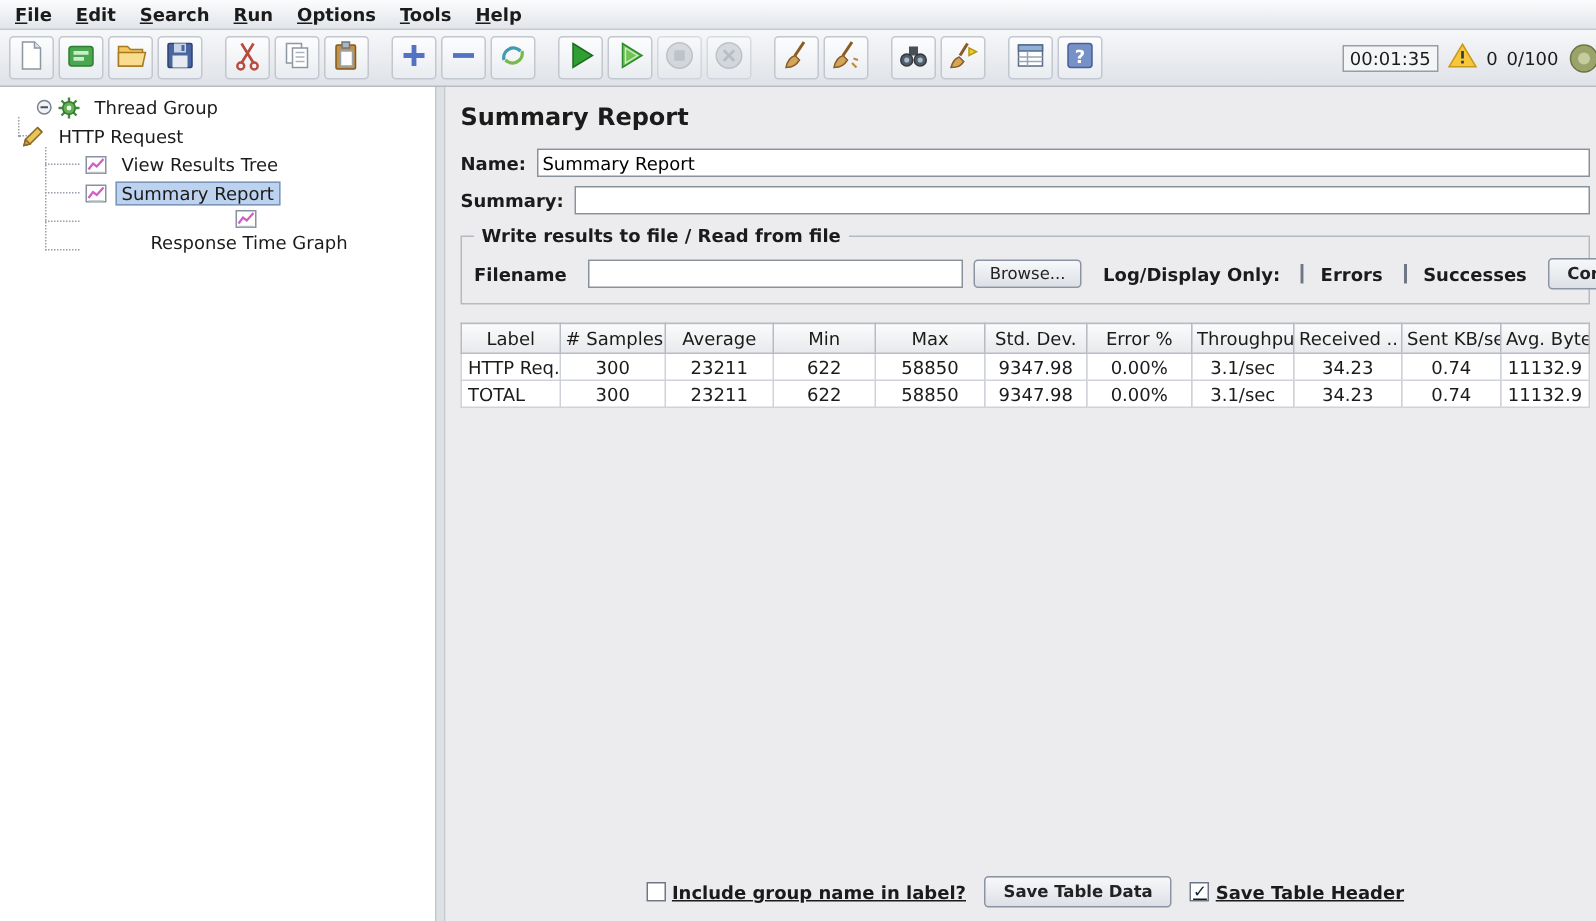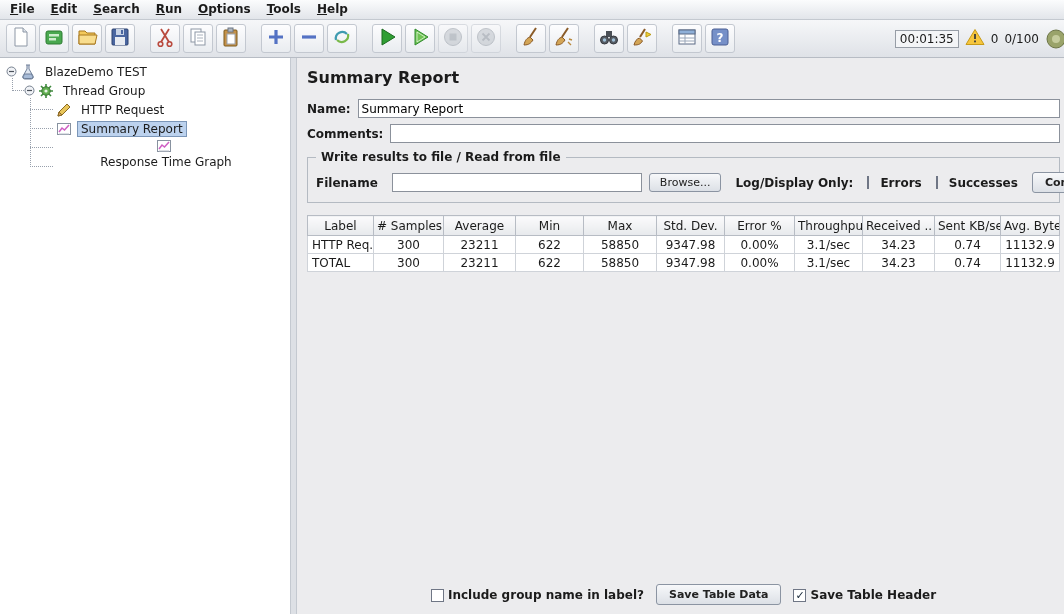--- a/index.html
+++ b/index.html
@@ -1,20 +1,20 @@
 <!DOCTYPE html>
 <html><head>
 <meta charset="utf-8">
 <style>
   * { margin:0; padding:0; box-sizing:border-box; }
   html,body { width:1064px; height:614px; overflow:hidden; }
   body { font-family:"DejaVu Sans", sans-serif; font-size:12px; color:#1b1b1b; background:#ececee; }
 
   
-  .menubar { height:20px; display:flex; align-items:flex-start; padding-left:2px;
+  .menubar { height:20px; display:flex; align-items:center; padding-left:2px;
              background:linear-gradient(#fbfcfd,#e2e5ea); border-bottom:1px solid #c4c9d0; }
   .menu-item { padding:2px 8px; font-weight:bold; font-size:12px; cursor:default; }
 
   
   .toolbar { height:38px; display:flex; align-items:center; padding:0 4px 0 6px; gap:3px;
              background:linear-gradient(#f6f7f9,#dfe2e7); border-bottom:1px solid #b7bcc4; }
   .tb-btn { width:30px; height:29px; display:flex; align-items:center; justify-content:center;
             border:1px solid #c3c8d0; border-radius:3px; background:linear-gradient(#fdfdfe,#e9ecf0); }
   .tb-btn.disabled { opacity:.55; }
   .tb-sep { width:9px; }
@@ -58,21 +58,21 @@
 
   table { border-collapse:collapse; width:100%; margin-top:12px; table-layout:fixed; }
   th { background:linear-gradient(#fbfbfc,#e7e9ec); border:1px solid #b7bcc4; font-weight:normal;
        padding:2px 3px; font-size:12px; height:20px; overflow:hidden; white-space:nowrap;margin-top:44px; }
   td { background:#fff; border:1px solid #cfd3d9; padding:1px 4px; font-size:12px; height:18px;
        text-align:center; overflow:hidden; white-space:nowrap; }
   td.left { text-align:left; }
 
   .footer { margin-top:auto; display:flex; align-items:center; justify-content:center; gap:12px;
             padding:5px 0 9px; font-weight:bold; }
-  .footer .cb-wrap { display:flex; align-items:flex-end; }
+  .footer .cb-wrap { display:flex; align-items:flex-start;text-decoration:underline; }
 </style>
 </head>
 <body>
 
 <div class="menubar">
     <div class="menu-item"><u>F</u>ile</div>
     <div class="menu-item"><u>E</u>dit</div>
     <div class="menu-item"><u>S</u>earch</div>
     <div class="menu-item"><u>R</u>un</div>
     <div class="menu-item"><u>O</u>ptions</div>
@@ -237,71 +237,67 @@
 
 <div class="content">
   <div class="tree-panel">
     <div class="tree-connector" style="left:12px; top:20px; height:13px;"></div>
     <div class="tree-connector h" style="left:12px; top:32px; width:12px;"></div>
     <div class="tree-connector" style="left:30px; top:40px; height:69px;"></div>
     <div class="tree-connector h" style="left:30px; top:51px; width:23px;"></div>
     <div class="tree-connector h" style="left:30px; top:70px; width:23px;"></div>
     <div class="tree-connector h" style="left:30px; top:89px; width:23px;"></div>
     <div class="tree-connector h" style="left:30px; top:108px; width:23px;"></div>
-  <div class="tree-row" style="padding-left: 6px;">
-        <span class="tree-handle">
-          <svg width="11" height="11" viewBox="0 0 11 11">
-            <circle cx="5.5" cy="5.5" r="4.5" fill="#f0f2f6" stroke="#77818f"></circle>
-            <path d="M3 5.5h5" stroke="#4a505a" stroke-width="1.2"></path>
-          </svg>
-        </span>
-        <span class="tree-icon">
-          <svg width="16" height="16" viewBox="0 0 16 16">
-            <path d="M6 1h4M7 1v4l-4 7a2 2 0 0 0 2 3h6a2 2 0 0 0 2-3L9 5V1" fill="#dfe6f0" stroke="#6e7f99"></path>
-            <path d="M4.5 10h7l1.2 2.5a1.5 1.5 0 0 1-1.4 2H4.7a1.5 1.5 0 0 1-1.4-2z" fill="#a8bcd8" stroke="#6e7f99"></path>
-          </svg>
-        </span>
-        <span class="tree-label">BlazeDemo TEST</span>
-      </div>
       <div class="tree-row" style="padding-left: 24px;">
         <span class="tree-handle">
           <svg width="11" height="11" viewBox="0 0 11 11">
             <circle cx="5.5" cy="5.5" r="4.5" fill="#f0f2f6" stroke="#77818f"></circle>
             <path d="M3 5.5h5" stroke="#4a505a" stroke-width="1.2"></path>
           </svg>
         </span>
         <span class="tree-icon">
           <svg width="16" height="16" viewBox="0 0 16 16">
             <path d="M8 1v3M8 12v3M1 8h3M12 8h3M3 3l2 2M11 11l2 2M13 3l-2 2M5 11l-2 2" stroke="#3e8a3e" stroke-width="1.6"></path>
             <circle cx="8" cy="8" r="4.2" fill="#63b052" stroke="#35732e"></circle>
             <circle cx="8" cy="8" r="1.6" fill="#eaf4e8"></circle>
           </svg>
         </span>
         <span class="tree-label">Thread Group</span>
       </div>
-      <div class="tree-row" style="padding-left: 42px;">
+      <div class="tree-row" style="">
         <span class="tree-handle"></span>
         <span class="tree-icon">
           <svg width="16" height="16" viewBox="0 0 16 16">
             <path d="M2 14l1-4 8-8 3 3-8 8z" fill="#e8c55a" stroke="#8a6a22"></path>
             <path d="M11 2l3 3" stroke="#8a6a22"></path>
             <path d="M2 14l4-1-3-3z" fill="#d9a05b" stroke="#8a6a22"></path>
           </svg>
         </span>
         <span class="tree-label">HTTP Request</span>
       </div>
       <div class="tree-row" style="padding-left: 42px;">
         <span class="tree-handle"></span>
         <span class="tree-icon">
           <svg width="16" height="16" viewBox="0 0 16 16">
             <rect x="1.5" y="2.5" width="13" height="11" fill="#fff" stroke="#8892a0"></rect>
             <path d="M3 11l3-4 2.5 2L13 4" fill="none" stroke="#cf5fc4" stroke-width="1.5"></path>
             <path d="M3 13h10" stroke="#b8bec8"></path>
           </svg>
         </span>
+        <span class="tree-label">View Results Tree</span>
+      </div>
+      <div class="tree-row" style="padding-left: 42px;">
+        <span class="tree-handle"></span>
+        <span class="tree-icon">
+          <svg width="16" height="16" viewBox="0 0 16 16">
+            <rect x="1.5" y="2.5" width="13" height="11" fill="#fff" stroke="#8892a0"></rect>
+            <path d="M3 11l3-4 2.5 2L13 4" fill="none" stroke="#cf5fc4" stroke-width="1.5"></path>
+            <path d="M3 13h10" stroke="#b8bec8"></path>
+          </svg>
+        </span>
         <span class="tree-label selected">Summary Report</span>
       </div>
       <div class="tree-row" style="padding-left: 42px; flex-direction: column;">
         <span class="tree-handle"></span>
         <span class="tree-icon">
           <svg width="16" height="16" viewBox="0 0 16 16">
             <rect x="1.5" y="2.5" width="13" height="11" fill="#fff" stroke="#8892a0"></rect>
             <path d="M3 11l3-4 2.5 2L13 4" fill="none" stroke="#cf5fc4" stroke-width="1.5"></path>
             <path d="M3 13h10" stroke="#b8bec8"></path>
           </svg>
@@ -312,21 +308,21 @@
   <div class="divider"></div>
 
   <div class="main">
     <div class="title">Summary Report</div>
 
     <div class="row">
       <span class="lbl">Name:</span>
       <input class="text" type="text" value="Summary Report" style="">
     </div>
     <div class="row">
-      <span class="lbl">Comments:</span>
+      <span class="lbl">Summary:</span>
       <input class="text" type="text" value="" style="">
     </div>
 
     <div class="groupbox">
       <span class="gb-title">Write results to file / Read from file</span>
       <div class="gb-row">
         <span class="lbl">Filename</span>
         <input class="text" type="text" value="" style="">
         <button class="btn small">Browse...</button>
         <span class="gb-spacer"></span>

